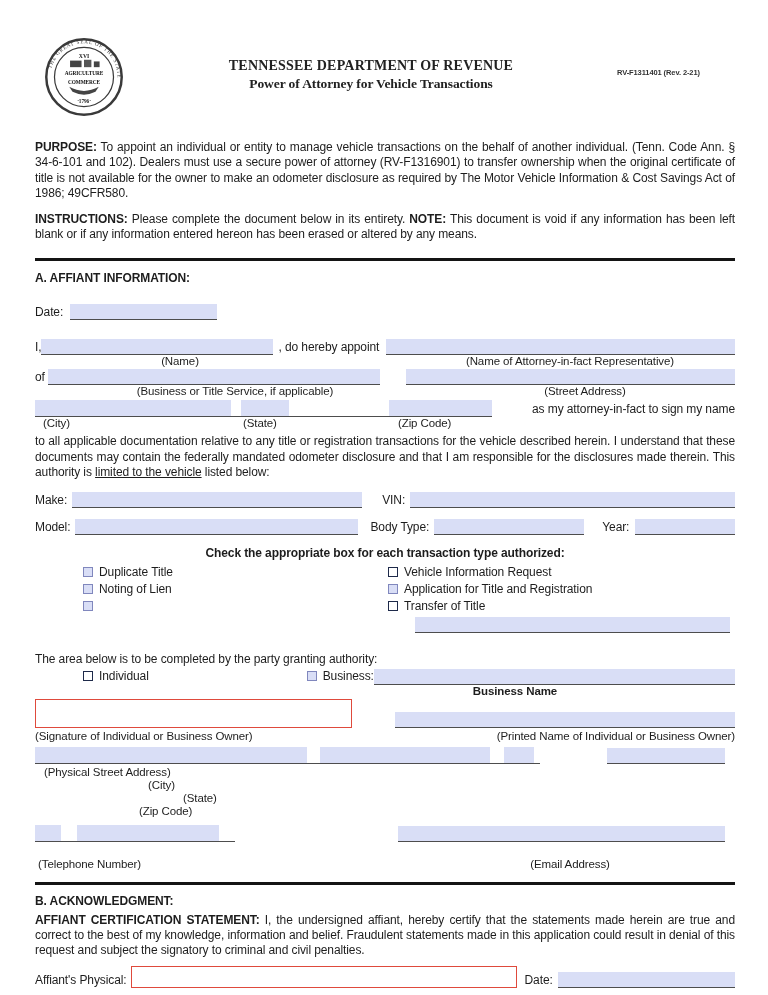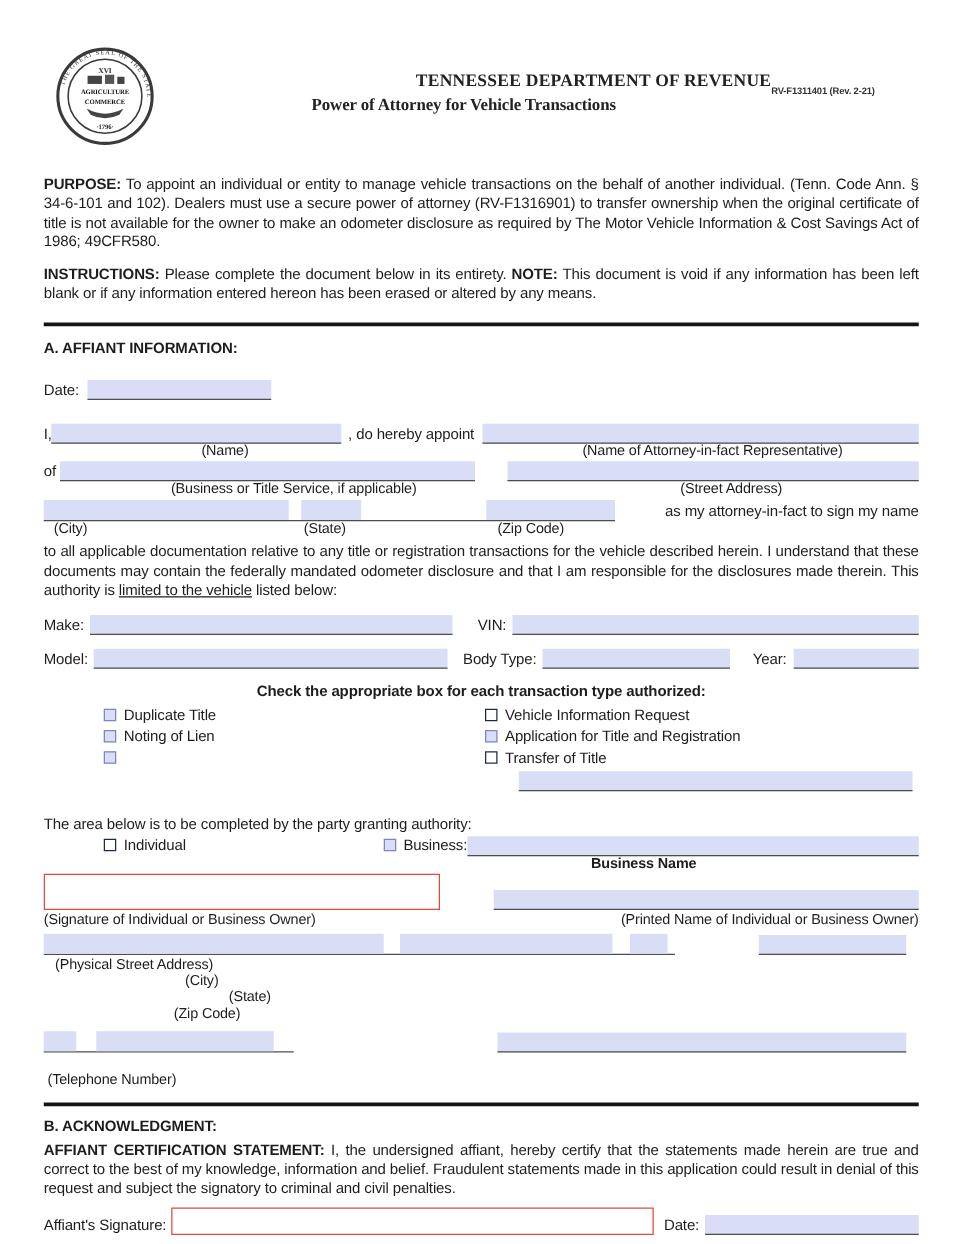--- a/index.html
+++ b/index.html
@@ -8,21 +8,21 @@
     position:relative; width:768px; height:995px; margin:0 auto;
     padding:36px 33px 0 35px; overflow:hidden; background:#fff;
     font-family:"Liberation Sans", sans-serif; font-size:12px; color:#1d1d1d;
     letter-spacing:-0.1px;
   }
   
   .hdr { display:flex; align-items:flex-start; height:84px; }
   .seal { width:82px; height:82px; margin-left:8px; flex:0 0 auto; }
   .title-block { flex:1; text-align:center; margin-top:22px;
     font-family:"Liberation Serif", serif; font-weight:bold; color:#222; }
-  .title-line1 { font-size:14px; letter-spacing:0.2px;text-align:right; }
+  .title-line1 { font-size:14px; letter-spacing:0.2px; }
   .title-line2 { font-size:13.5px; margin-top:2px; }
   .form-no { width:118px; flex:0 0 auto; margin-top:32px; font-size:7.5px; color:#333; font-weight:bold; }
   
   .para { text-align:justify; line-height:15.4px; }
   .b { font-weight:bold; }
   .ul { text-decoration:underline; }
   hr.thick { border:none; border-top:3px solid #141414; margin:0; }
   .sec-head { font-weight:bold; font-size:12px; }
   
   .fld { display:inline-block; background:var(--field-fill,#d9def6); height:16px;
@@ -220,32 +220,33 @@
 
   <div class="row" style="margin-top:7px;">
     <span class="ulrow" style="width:200px;">
       <span class="fld bare" style="width:26px;"></span>
       <span class="fld bare" style="width:142px; margin-left:16px;"></span>
     </span>
     <span class="fld" style="width:327px; margin-left:163px;"></span>
   </div>
   <div class="caps" style="margin-top:16px;">
     <span style="margin-left:3px;">(Telephone Number)</span>
+    <span class="ctr" style="margin-left:auto; width:330px;">(Email Address)</span>
   </div>
 
   <hr class="thick" style="margin-top:11px;">
 
   <div class="sec-head" style="margin-top:9px;">B. ACKNOWLEDGMENT:</div>
 
   <p class="para" style="margin-top:5px;">
     <span class="b">AFFIANT CERTIFICATION STATEMENT:</span><span> I, the undersigned affiant, hereby certify that the statements made herein are true and correct to the best of my knowledge, information and belief. Fraudulent statements made in this application could result in denial of this request and subject the signatory to criminal and civil penalties.</span>
   </p>
 
   <div class="row" style="margin-top:7px; align-items:flex-end;">
-    <span class="lbl">Affiant's Signature:</span>
+    <span class="lbl">Affiant's Physical:</span>
     <span class="sigbox" style="width:386px; height:22px; margin-left:4px;"></span>
     <span class="lbl" style="margin-left:8px;">Date:</span>
     <span class="fld" style="flex:1; margin-left:5px;"></span>
   </div>
 
   <div class="brand" style="margin-top:10px;">
     <span class="free">below</span><span class="forms">forms</span>
   </div>
 
 </div>

